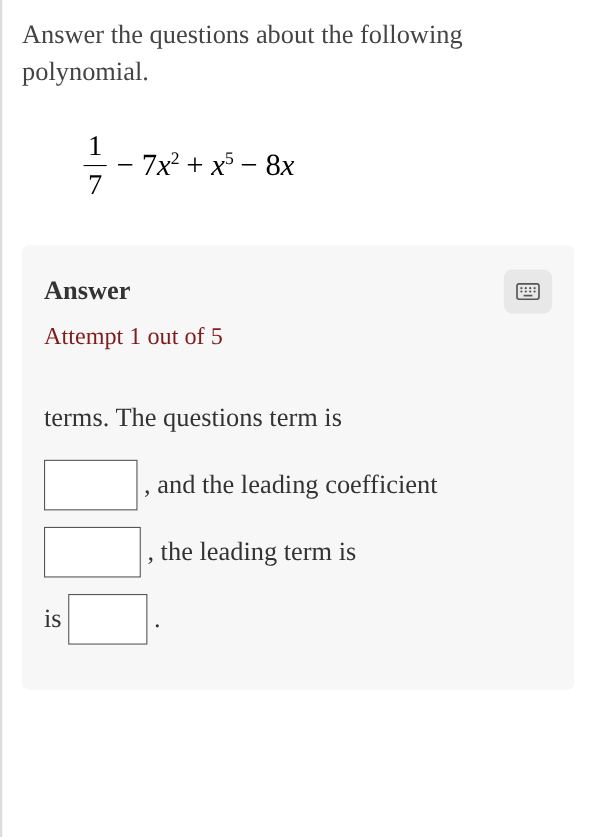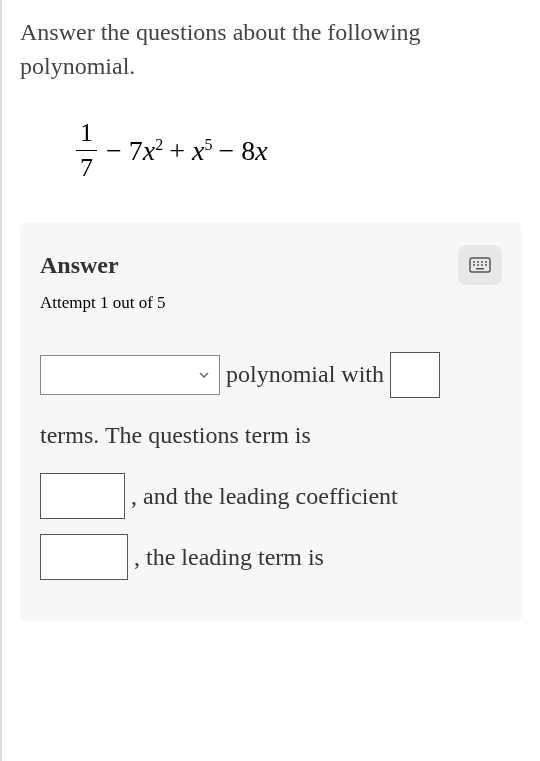--- a/index.html
+++ b/index.html
@@ -79,22 +79,22 @@
       border: none;
       border-radius: 8px;
       width: 44px;
       height: 40px;
       display: flex;
       align-items: center;
       justify-content: center;
       cursor: pointer;
     }
     .attempt-text {
-      font-size: 17px;
-      color: #000000;
+      font-size: 22px;
+      color: #7f1d1d;
       font-family: Georgia, serif;
       margin-bottom: 35px;
     }
     .answer-body {
       font-size: 24px;
       line-height: 2.2;
       color: #333;
     }
     .answer-body .line {
       display: flex;
@@ -167,33 +167,29 @@
         <circle cx="13" cy="8" r="1" fill="#555"></circle>
         <circle cx="17" cy="8" r="1" fill="#555"></circle>
         <rect x="7" y="11" width="8" height="1.5" fill="#555"></rect>
       </svg>
     </button>
   </div>
   <div class="attempt-text">Attempt 1 out of 5</div>
 
   <div class="answer-body">
     <div class="line">
-      <span class="dropdown">
-        <svg class="chevron" width="14" height="14" viewBox="0 0 14 14">
-            <path d="M3 5 L7 9 L11 5" stroke="#666" stroke-width="1.5" fill="none"></path>
-          </svg>
-      </span>
-      <span>polynomial with</span>
-      <span class="input-box input-small"></span>
-    </div>
-    <div class="line">
       <span>terms. The questions term is</span>
     </div>
     <div class="line">
       <span class="input-box input-med2"></span>
         <span>, and the leading coefficient</span>
     </div>
     <div class="line">
       <span class="input-box input-med"></span>
         <span>, the leading term is</span>
     </div>
+    <div class="line">
+      <span>is</span>
+      <span class="input-box input-sm2"></span>
+        <span>.</span>
+    </div>
   </div>
 </div>
 
 </body></html>

